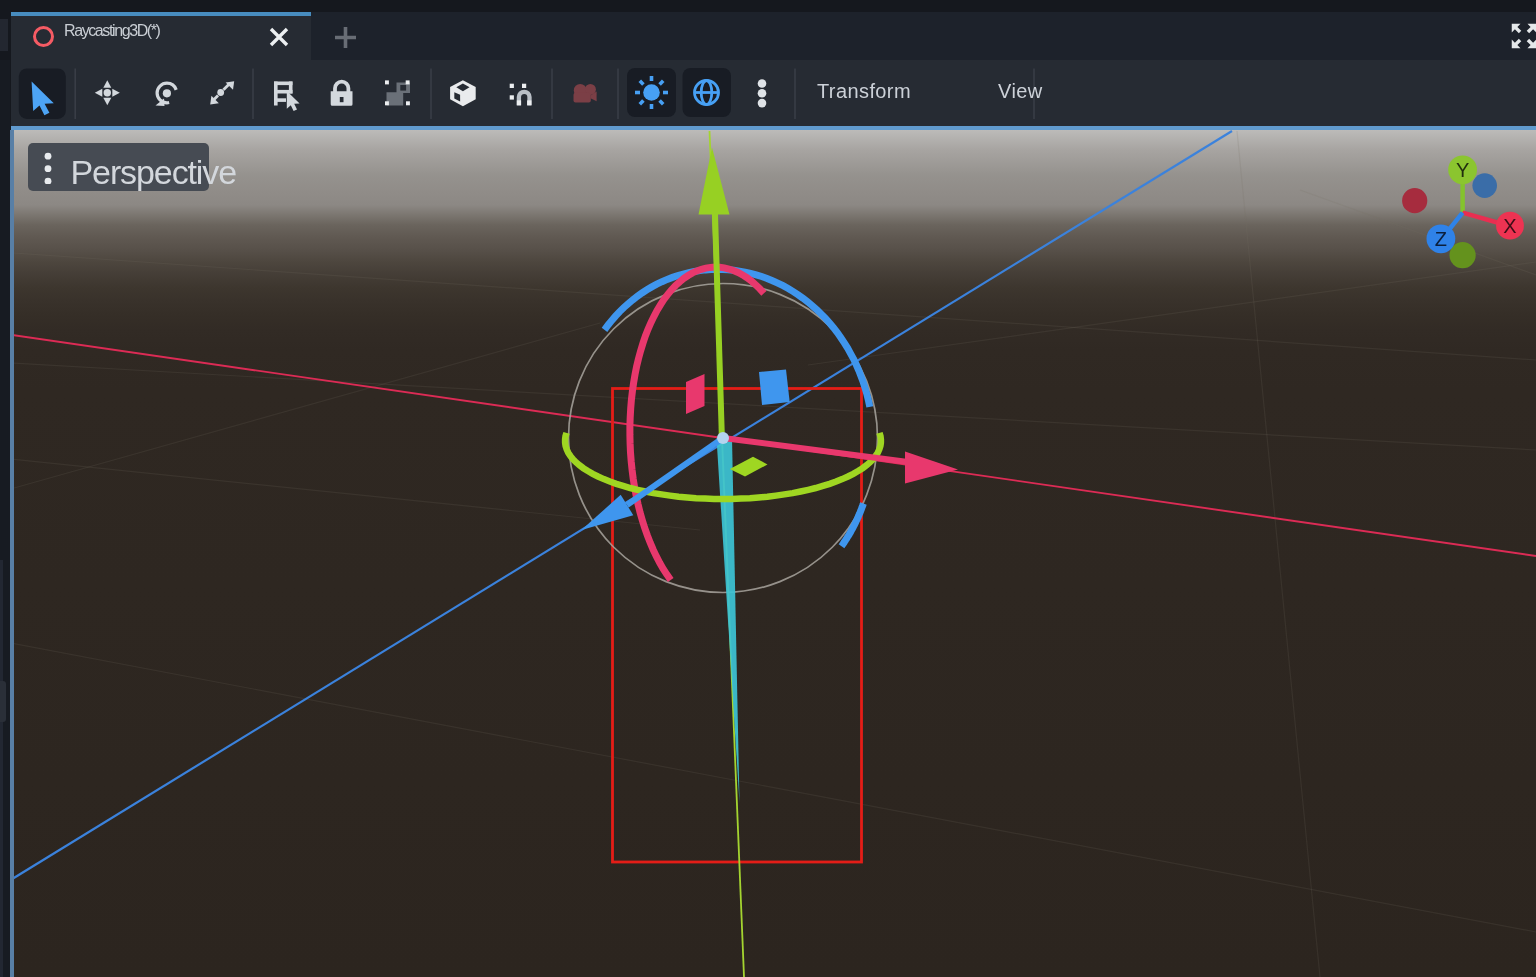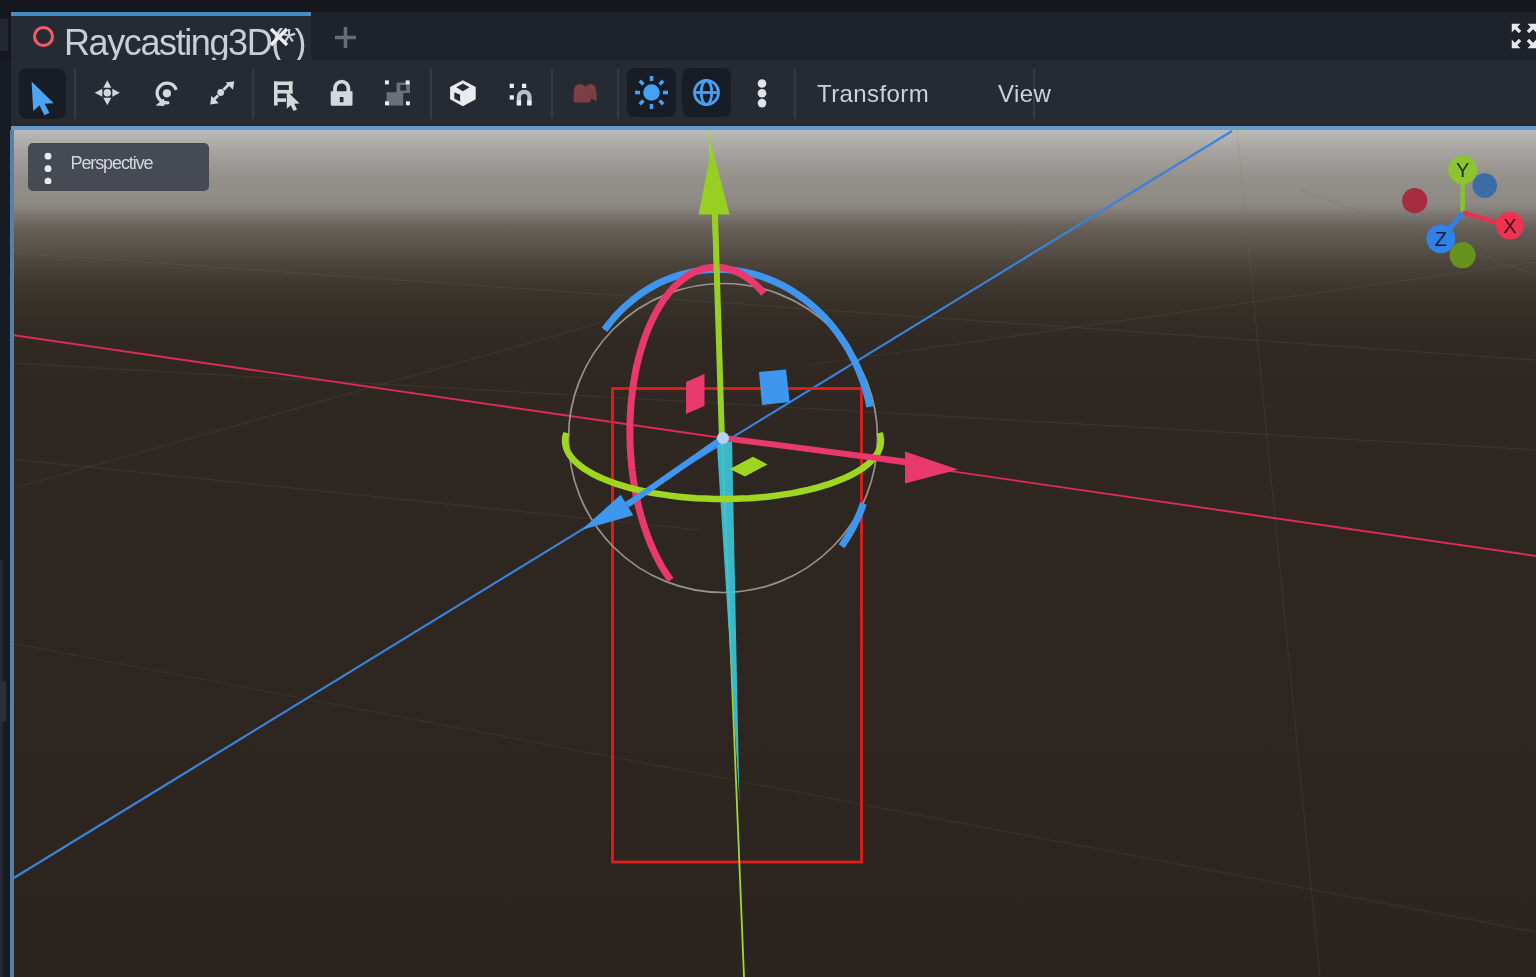--- a/index.html
+++ b/index.html
@@ -1,26 +1,26 @@
 <!DOCTYPE html>
 <html><head><meta charset="utf-8"><style>
 * { margin:0; padding:0; box-sizing:border-box; }
 html,body { width:1536px; height:977px; background:#15181e; overflow:hidden;
   font-family:"Liberation Sans", sans-serif; }
-.menu { position:absolute; top:80px; font-size:24px; color:#ccd1d8; letter-spacing:0.4px; transform:translateZ(0); }
+.menu { position:absolute; top:80px; font-size:20px; color:#ccd1d8; letter-spacing:0.4px; transform:translateZ(0); }
 </style></head>
 <body>
 
 <div style="position:absolute;left:0;top:12px;width:1536px;height:48px;background:#1d222b"></div>
 <div style="position:absolute;left:10.6px;top:12px;width:300px;height:48px;background:#262b33;border-top:4.2px solid #478cbf"></div>
 <div style="position:absolute;left:0;top:0;width:10.6px;height:60px;background:#15181e"></div>
 <div style="position:absolute;left:0;top:19px;width:8px;height:32px;background:#232730"></div>
 
 <div style="position:absolute;left:33px;top:26px;width:21px;height:21px;border:3.6px solid #f55b64;border-radius:50%"></div>
-<div style="position:absolute;left:64px;top:22px;font-size:36px;color:#c9ced4;letter-spacing:-1.4px;transform:translateZ(0)">Raycasting3D(*)</div>
+<div style="position:absolute;left:64px;top:22px;font-size:16px;color:#c9ced4;letter-spacing:-1.4px;transform:translateZ(0)">Raycasting3D(*)</div>
 <svg style="position:absolute;left:269px;top:27px" width="20" height="20" viewBox="0 0 20 20">
  <path d="M2 2 L18 18 M18 2 L2 18" stroke="#eceff1" stroke-width="3.4"></path>
   </svg>
 <svg style="position:absolute;left:335px;top:26.5px" width="21" height="21" viewBox="0 0 21 21">
  <path d="M10.5 0 V21 M0 10.5 H21" stroke="#686d75" stroke-width="3.6"></path>
   </svg>
 <svg style="position:absolute;left:1510px;top:22px" width="28" height="28" viewBox="0 0 32 32">
     <g fill="#e5e8ea">
       <path d="M2 2 H12 L8.4 5.6 L12.9 10.1 L10.1 12.9 L5.6 8.4 L2 12 Z"></path>
       <path d="M30 2 V12 L26.4 8.4 L21.9 12.9 L19.1 10.1 L23.6 5.6 L20 2 Z"></path>
@@ -205,13 +205,13 @@
  <text x="1426.9" y="115.8" font-size="20" fill="rgba(4,10,22,0.82)" text-anchor="middle">Z</text>
 </svg>
 <div style="position:absolute;left:14.5px;top:13px;width:181px;height:48px;background:#464b53;border-radius:5px"></div>
 <svg style="position:absolute;left:29px;top:22px" width="10" height="32" viewBox="0 0 10 32">
  <g fill="#e8ebee">
         <circle cx="5" cy="4.2" r="3.4"></circle>
         <circle cx="5" cy="16.7" r="3.4"></circle>
         <circle cx="5" cy="29.2" r="3.4"></circle>
       </g>
     </svg>
-<div style="position:absolute;left:57px;top:22.5px;font-size:18px;color:#d3d7dc;letter-spacing:-1.1px;transform:translateZ(0)">Perspective</div>
+<div style="position:absolute;left:57px;top:22.5px;font-size:34px;color:#d3d7dc;letter-spacing:-1.1px;transform:translateZ(0)">Perspective</div>
 </div>
 </body></html>

